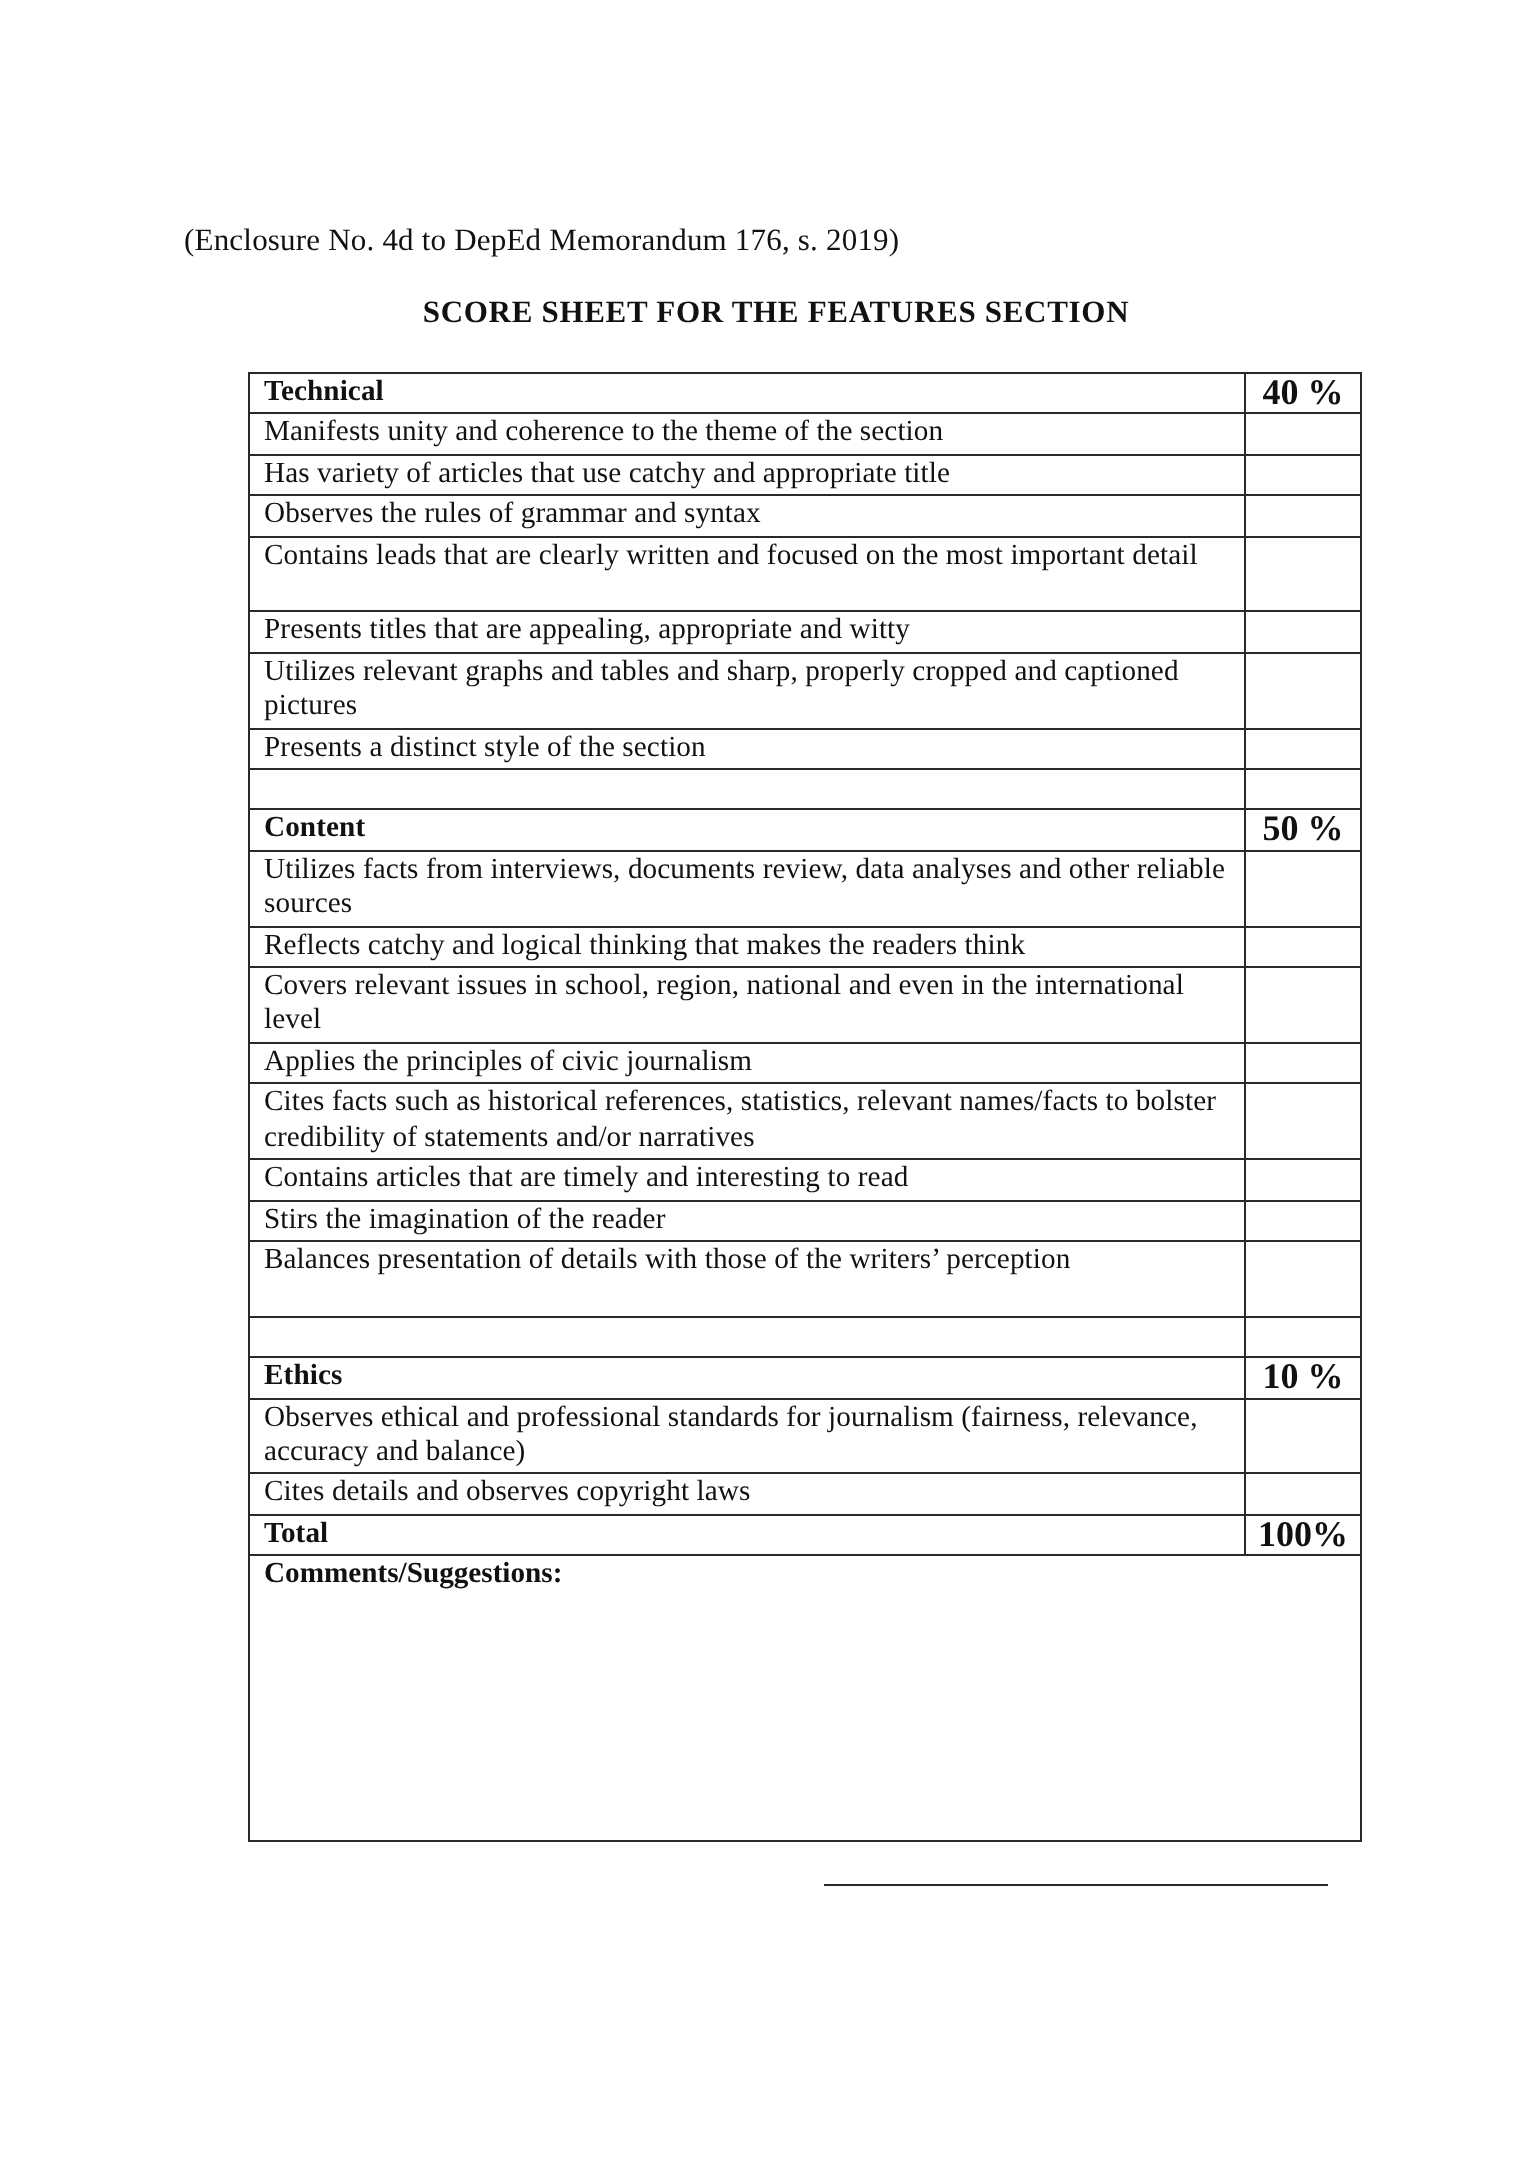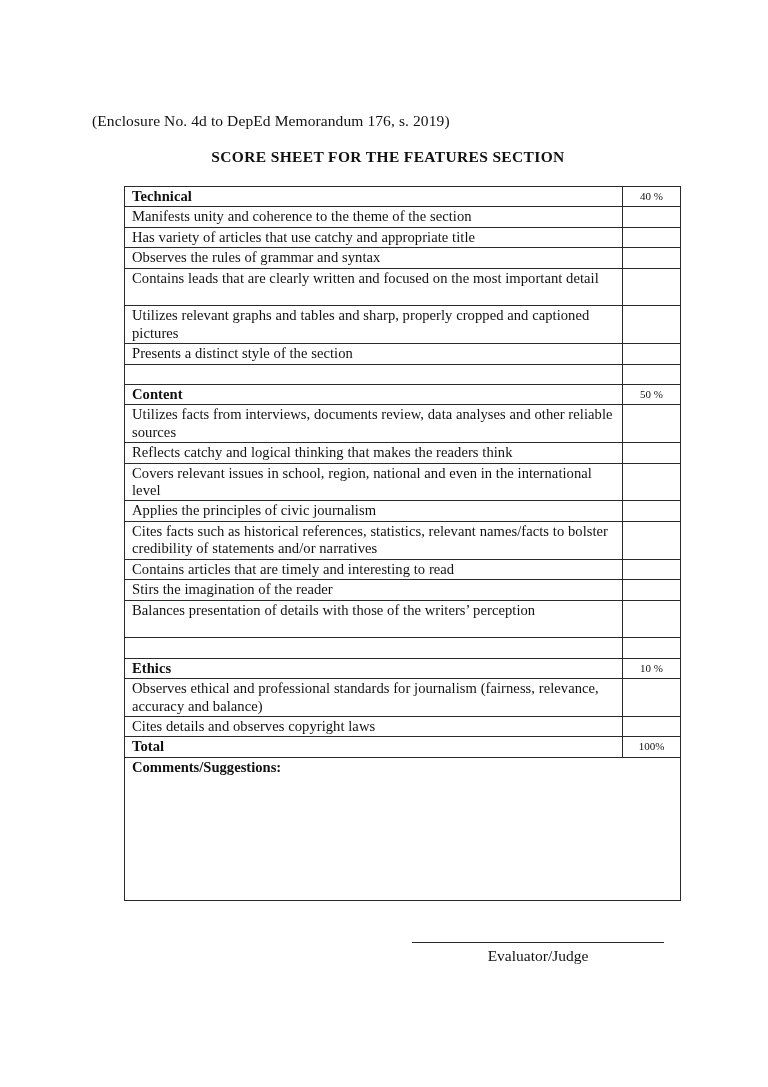--- a/index.html
+++ b/index.html
@@ -68,23 +68,23 @@
     padding: 1px 5px 1px 7px;
     font-size: 14.6px;
     line-height: 17.4px;
     letter-spacing: 0.05px;
   }
   .cell-text.two-line {
     min-height: 34.8px;
   }
   .cell-pct {
     padding: 1px 0 1px 0;
-    font-size: 11px;
+    font-size: 18px;
     line-height: 17.4px;
-    font-weight: normal;
+    font-weight: bold;
     text-align: center;
   }
   .row-head .cell-text {
     font-weight: bold;
   }
   .spacer-row td {
     height: 17px;
   }
   .comments-cell {
     padding: 1px 5px 1px 7px;
@@ -169,20 +169,28 @@
       <tr>
         <td>
             <div class="cell-text two-line">Contains leads that are clearly written and focused on the most important detail</div>
           </td>
         <td>
             <div class="cell-pct">&nbsp;</div>
           </td>
       </tr>
       <tr>
         <td>
+            <div class="cell-text">Presents titles that are appealing, appropriate and witty</div>
+          </td>
+        <td>
+            <div class="cell-pct">&nbsp;</div>
+          </td>
+      </tr>
+      <tr>
+        <td>
             <div class="cell-text two-line">Utilizes relevant graphs and tables and sharp, properly cropped and captioned pictures</div>
           </td>
         <td>
             <div class="cell-pct">&nbsp;</div>
           </td>
       </tr>
       <tr>
         <td>
             <div class="cell-text">Presents a distinct style of the section</div>
           </td>
@@ -320,16 +328,15 @@
         <td colspan="2">
           <div class="comments-cell"><span>Comments/Suggestions:</span></div>
         </td>
       </tr>
 
     </tbody>
   </table>
 
   <div class="signature">
     <div class="sig-line"></div>
-    <div class="sig-label">Evaluator/Judge</div>
   </div>
 
 </div>
 
 </body></html>

